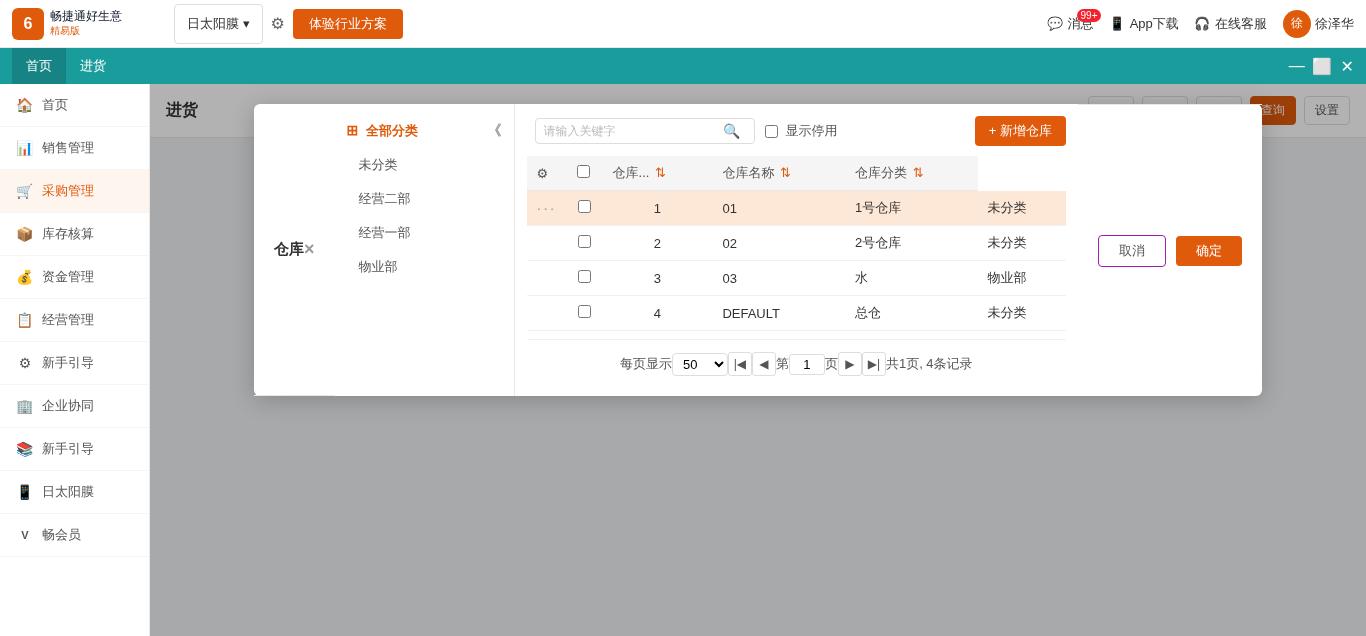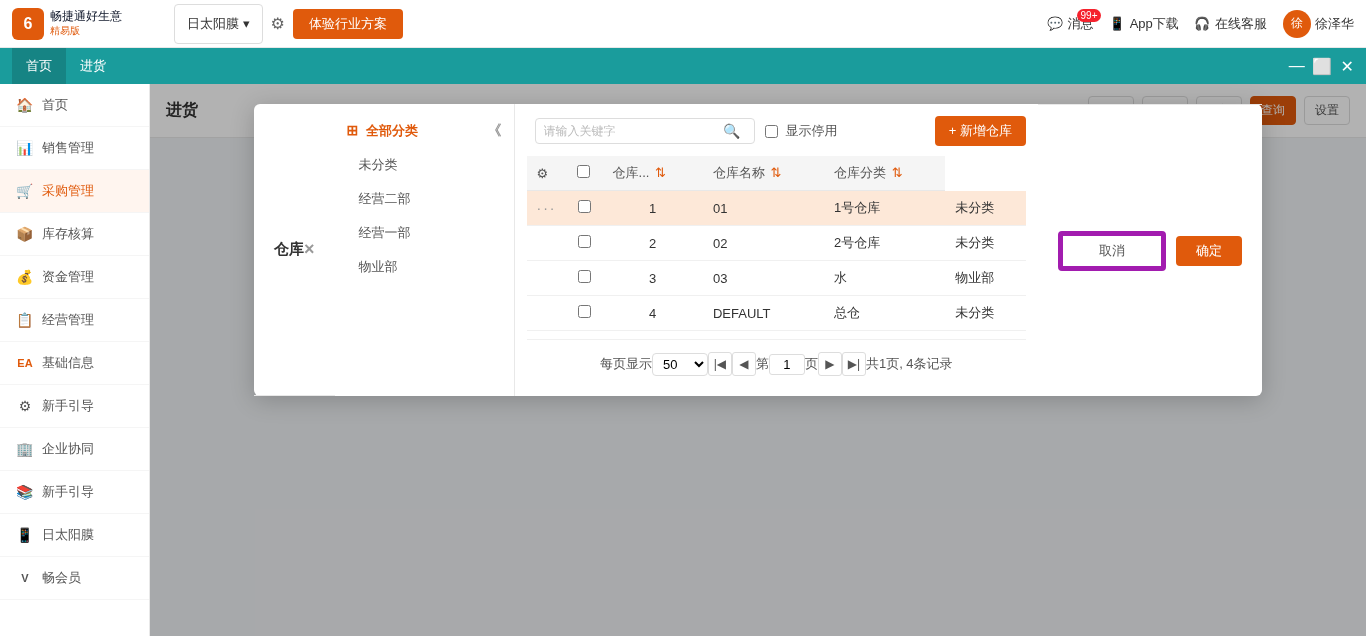--- a/index.html
+++ b/index.html
@@ -286,23 +286,23 @@
     .modal-footer {
       display: flex;
       align-items: center;
       justify-content: flex-end;
       padding: 12px 20px;
       border-top: 1px solid #e8e8e8;
       gap: 10px;
     }
     .cancel-btn {
       background: #fff;
-      border: 5px solid #a21caf;
+      border: 1px solid #a21caf;
       border-radius: 4px;
-      padding: 6px 36px;
+      padding: 6px 20px;
       font-size: 13px;
       cursor: pointer;
       color: #555;
     }
     .confirm-btn {
       background: #e05a0c;
       color: #fff;
       border: none;
       border-radius: 4px;
       padding: 6px 20px;
@@ -401,24 +401,20 @@
       <span class="sidebar-icon">📦</span>
       <span>库存核算</span>
     </div>
     <div class="sidebar-item">
       <span class="sidebar-icon">💰</span>
       <span>资金管理</span>
     </div>
     <div class="sidebar-item">
       <span class="sidebar-icon">📋</span>
       <span>经营管理</span>
-    </div>
-    <div class="sidebar-item">
-      <span class="sidebar-icon" style="font-size:11px;font-weight:bold;color:#e05a0c;">EA</span>
-      <span>基础信息</span>
     </div>
     <div class="sidebar-item">
       <span class="sidebar-icon">⚙</span>
       <span>新手引导</span>
     </div>
     <div class="sidebar-item">
       <span class="sidebar-icon">🏢</span>
       <span>企业协同</span>
     </div>
     <div class="sidebar-item">

